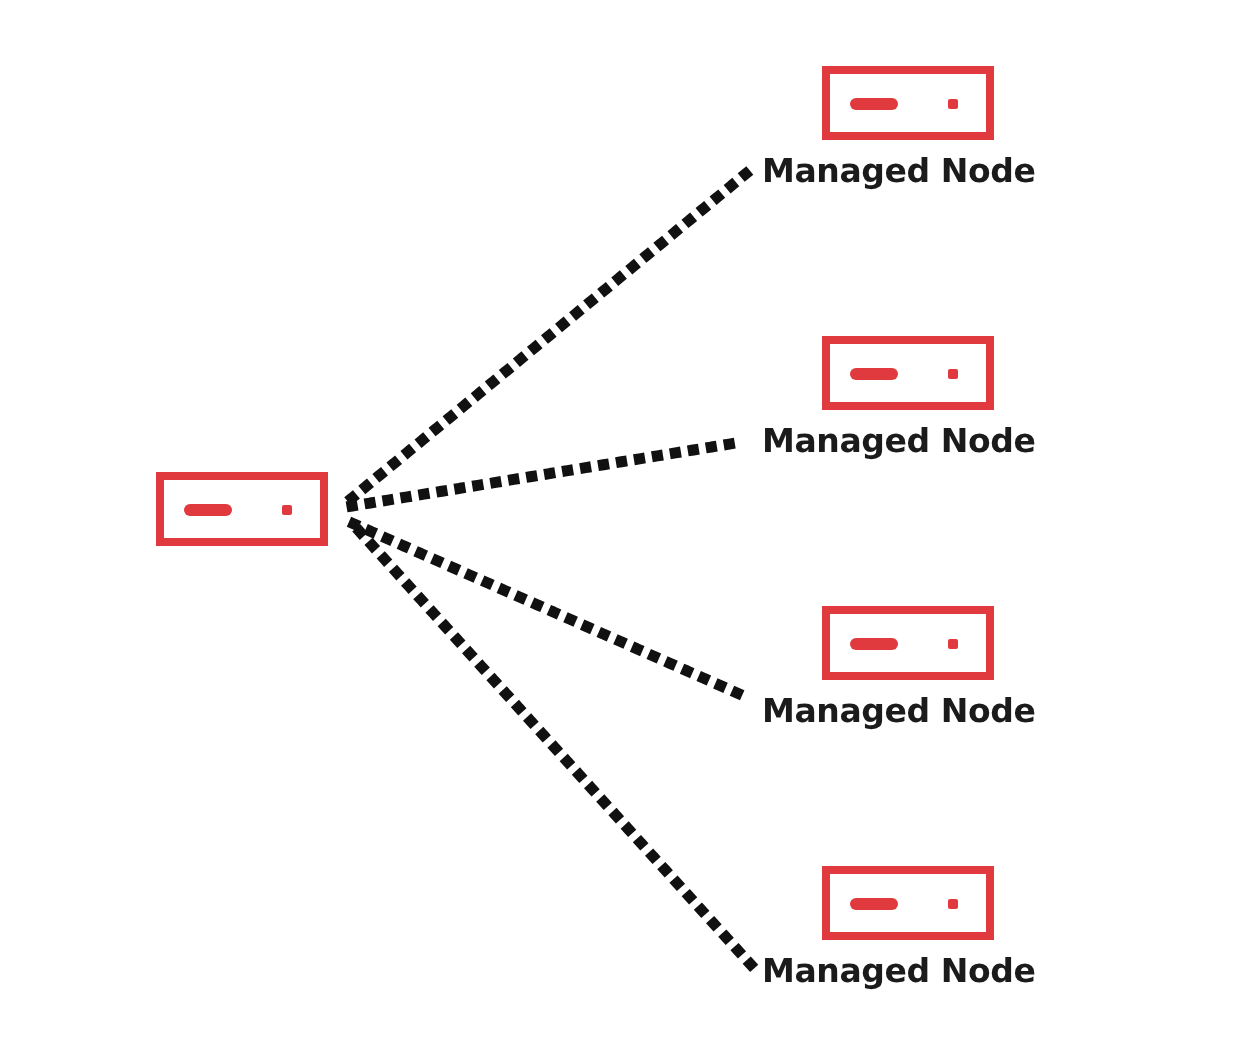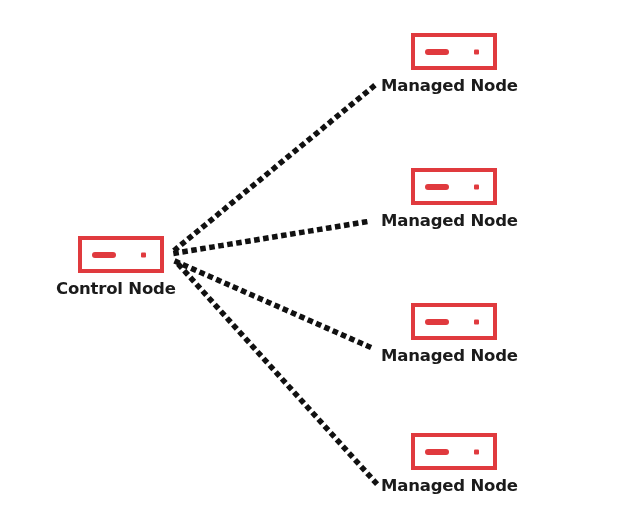--- a/index.html
+++ b/index.html
@@ -98,21 +98,20 @@
     <line class="connector-line" stroke="#111111" stroke-width="5.5" stroke-linecap="square" stroke-dasharray="0.1 9" x1="176" y1="253" x2="371" y2="221"></line>
     <line class="connector-line" stroke="#111111" stroke-width="5.5" stroke-linecap="square" stroke-dasharray="0.1 9" x1="177" y1="262" x2="372" y2="348"></line>
     <line class="connector-line" stroke="#111111" stroke-width="5.5" stroke-linecap="square" stroke-dasharray="0.1 9" x1="180" y1="266" x2="376" y2="483"></line>
   </svg>
 
   <div class="node control-node" id="control-node" style="left: 78px; top: 236px;">
     <div class="node-box" style="width: 86px; height: 37px; border-color: rgb(224, 58, 62);">
       <span class="node-dash" style="background: rgb(224, 58, 62);"></span>
       <span class="node-dot" style="background: rgb(224, 58, 62);"></span>
     </div>
-    <div class="node-label" style="color: rgb(27, 27, 27);">Control Node</div>
   </div>
 
   <div class="node managed-node" id="managed-node-1" style="left: 411px; top: 33px;">
     <div class="node-box" style="width: 86px; height: 37px; border-color: rgb(224, 58, 62);">
       <span class="node-dash" style="background: rgb(224, 58, 62);"></span>
       <span class="node-dot" style="background: rgb(224, 58, 62);"></span>
     </div>
     <div class="node-label" style="color: rgb(27, 27, 27);">Managed Node</div>
   </div>
 

